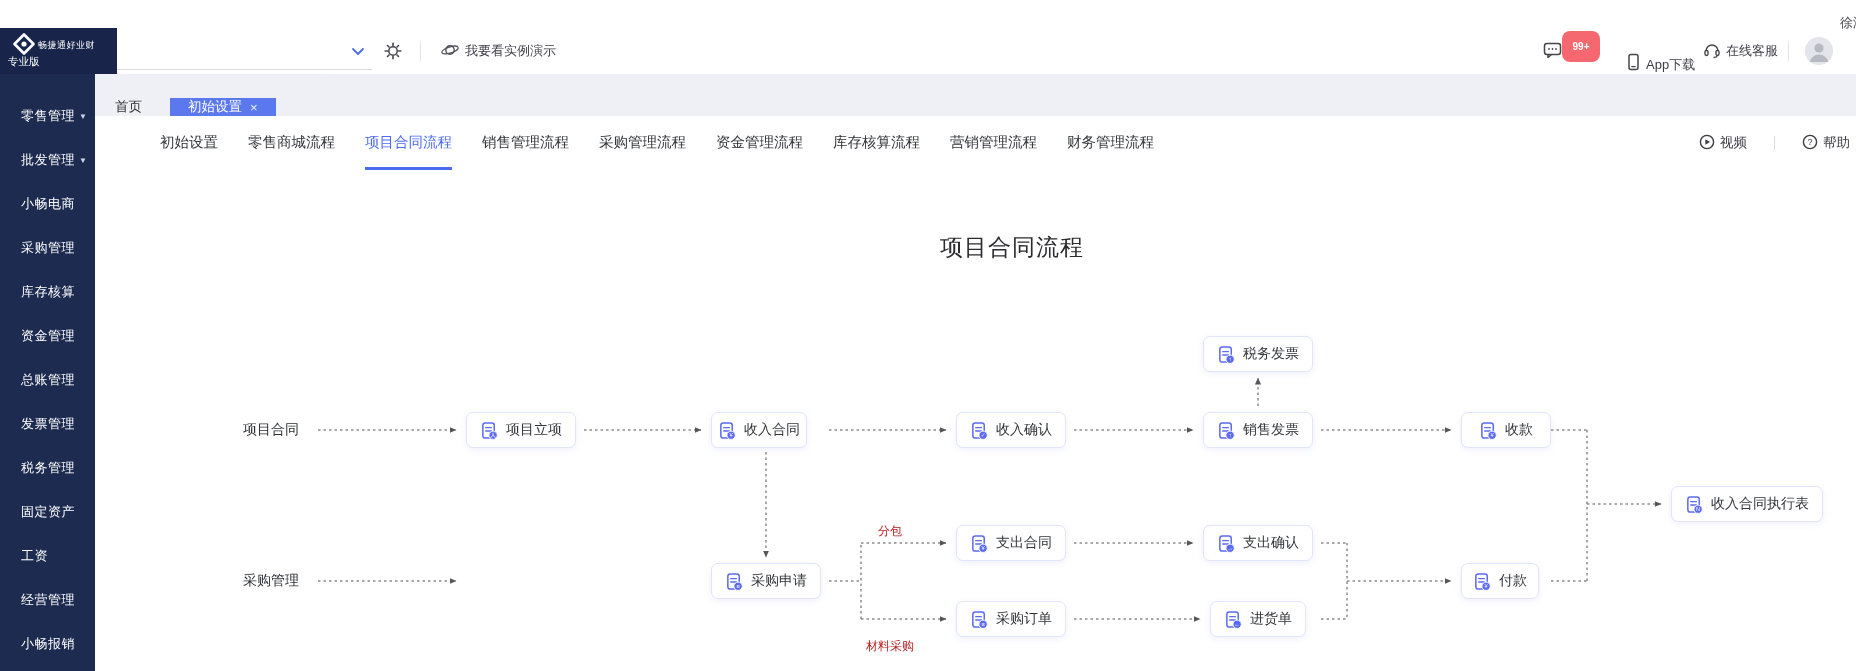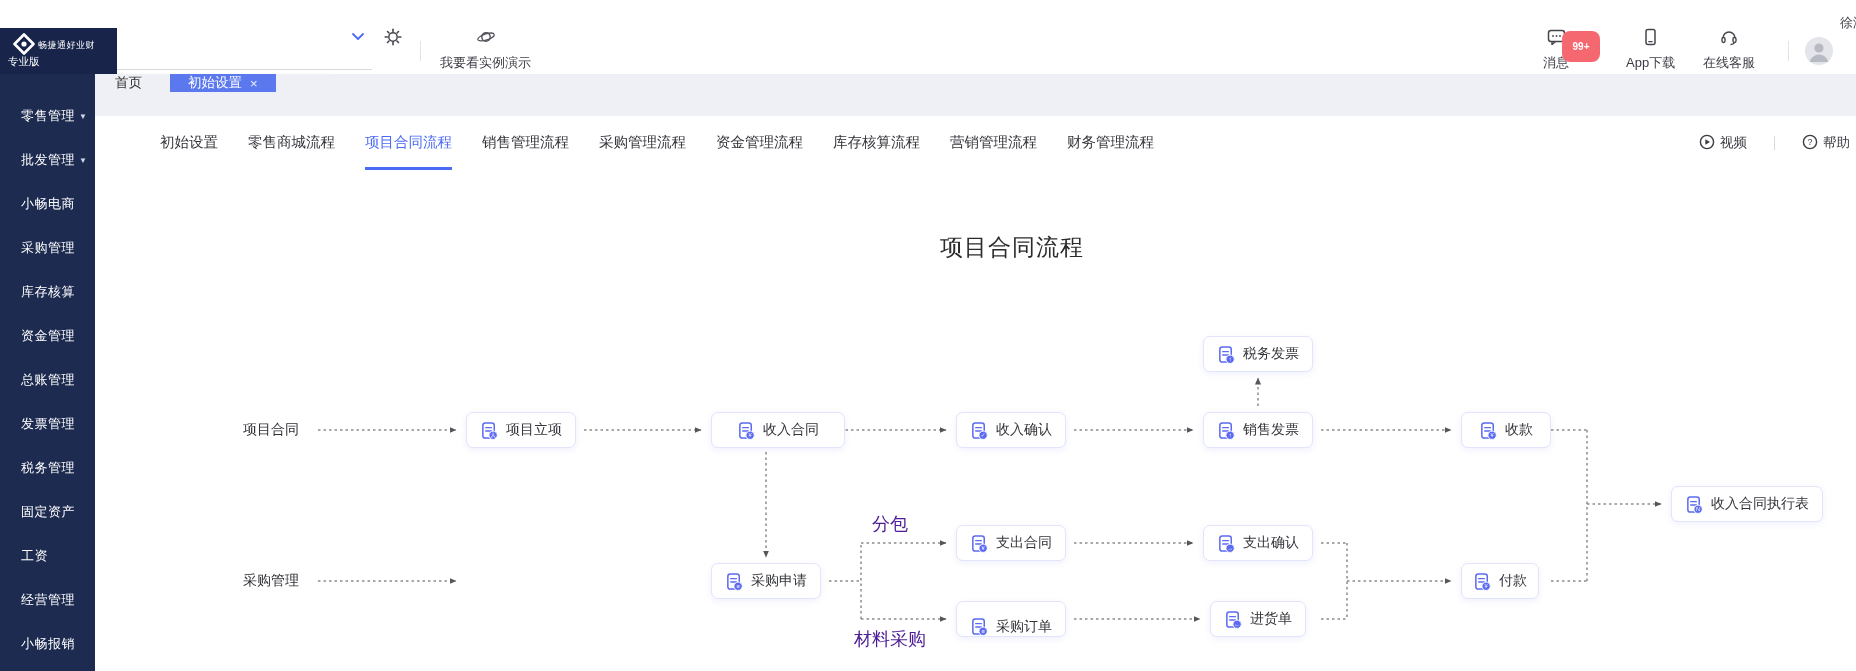--- a/index.html
+++ b/index.html
@@ -6,51 +6,51 @@
   #page{position:relative;width:1856px;height:671px;overflow:hidden;background:#fff;}
 
   
   #header{position:absolute;left:0;top:28px;width:1856px;height:46px;background:#fff;border-bottom:1px solid #ececf0;}
   #logo-block{position:absolute;left:0;top:28px;width:117px;height:46px;background:#182449;color:#fff;z-index:5;}
   #logo-mark{position:absolute;left:13px;top:5px;}
   #logo-title{position:absolute;left:38px;top:11px;font-size:9px;letter-spacing:.5px;white-space:nowrap;}
   #logo-sub{position:absolute;left:8px;top:27px;font-size:10.5px;}
   .redact{position:absolute;background:#e9e9ee;border-radius:4px;filter:blur(1.5px);}
   #acct-underline{position:absolute;left:105px;top:69px;width:267px;height:1px;background:#d8d8de;}
-  .hicon{position:absolute;top:0;height:46px;display:flex;align-items:center;gap:5px;font-size:13px;color:#3c3c44;flex-direction:column;}
+  .hicon{position:absolute;top:0;height:46px;display:flex;align-items:center;gap:5px;font-size:13px;color:#3c3c44;}
   .vdiv{position:absolute;top:13px;width:1px;height:20px;background:#e2e2e8;}
   #badge-99{position:absolute;left:1562px;top:31px;min-width:30px;height:15px;padding:8px 4px;background:#f5686f;border-radius:8px;color:#fff;font-size:10px;line-height:15px;text-align:center;font-weight:bold;z-index:6;}
   #avatar{position:absolute;left:1805px;top:37px;width:28px;height:28px;border-radius:50%;background:#e4e5ea;overflow:hidden;}
   #username{position:absolute;left:1840px;top:0;height:46px;display:flex;align-items:center;font-size:13px;color:#3c3c44;white-space:nowrap;}
 
   
   #sidebar{position:absolute;left:0;top:74px;width:95px;height:597px;background:#1d2b50;padding-top:20px;box-sizing:border-box;}
   .side-item{height:44px;display:flex;align-items:center;padding-left:21px;color:#ffffff;font-size:13px;cursor:pointer;letter-spacing:.5px;}
   .side-item .caret{margin-left:4px;font-size:8px;color:#cfd6ee;}
 
   
-  #tabstrip{position:absolute;left:95px;top:74px;width:1761px;height:42px;background:#eef0f5;display:flex;align-items:flex-start;}
+  #tabstrip{position:absolute;left:95px;top:74px;width:1761px;height:42px;background:#eef0f5;display:flex;align-items:flex-end;}
   #tab-home{display:flex;align-items:center;padding:0 28px 0 20px;font-size:13.5px;color:#333;cursor:pointer;}
   #tab-active{display:flex;align-items:center;gap:8px;padding:0 18px;background:#5b78ef;color:#fff;font-size:13.5px;cursor:pointer;}
   #tab-active .x{font-size:13px;opacity:.9;cursor:pointer;}
 
   
   #flowtabs{position:absolute;left:95px;top:116px;width:1761px;height:54px;background:#fff;display:flex;align-items:stretch;padding-left:65px;box-sizing:border-box;gap:30px;}
   .ftab{display:flex;align-items:center;font-size:14.5px;color:#33343a;cursor:pointer;border-bottom:3px solid transparent;padding-top:2px;box-sizing:border-box;white-space:nowrap;}
   .ftab.active{color:#4b6bf5;border-bottom-color:#4b6bf5;}
   #flow-utils{position:absolute;right:6px;top:116px;height:54px;display:flex;align-items:center;gap:27px;font-size:13.5px;color:#3c3c44;}
   #flow-utils .sep{width:1px;height:14px;background:#d9d9de;}
   #flow-utils .util{display:flex;align-items:center;gap:5px;cursor:pointer;}
 
   
   #diagram-title{position:absolute;left:887px;top:232px;width:250px;text-align:center;font-size:23px;color:#2b2b2e;font-weight:500;letter-spacing:1px;}
   #edges-svg{position:absolute;left:0;top:0;width:1856px;height:671px;pointer-events:none;}
   .flow-node{position:absolute;height:36px;background:#fff;border:1px solid #e1e4fb;border-radius:7px;box-shadow:0 2px 6px rgba(99,112,240,0.10);display:flex;align-items:center;justify-content:center;gap:7px;font-size:14px;color:#33343a;cursor:pointer;box-sizing:border-box;white-space:nowrap;}
   .row-label{position:absolute;font-size:14px;color:#2f3036;transform:translateY(-50%);}
-  .edge-label{position:absolute;font-size:18px;color:#4c1d95;transform:translate(-50%,-50%);white-space:nowrap;}
+  .edge-label{position:absolute;font-size:12px;color:#b91c1c;transform:translate(-50%,-50%);white-space:nowrap;margin-top:7px;}
 </style>
 </head>
 <body>
 
 <div id="page">
 
   <div id="header">
     <div class="redact" style="left:115px;top:47px;width:215px;height:18px;"></div>
     <div class="redact" style="left:140px;top:66px;width:190px;height:9px;opacity:.7;"></div>
 
@@ -91,21 +91,21 @@
           <rect x="1.5" y="2.5" width="16" height="11" rx="2.5" fill="none" stroke="#46464e" stroke-width="1.5"></rect>
           <path d="M5 13.5 L5 16.5 L8.5 13.5" fill="none" stroke="#46464e" stroke-width="1.5" stroke-linejoin="round"></path>
           <circle cx="6" cy="8" r="0.9" fill="#46464e"></circle>
             <circle cx="9.5" cy="8" r="0.9" fill="#46464e"></circle>
             <circle cx="13" cy="8" r="0.9" fill="#46464e"></circle>
         </svg>
       </span>
       <span>消息</span>
     </div>
 
-    <div class="hicon" style="left:1626px;">
+    <div class="hicon" style="left:1626px;align-items:flex-end;">
       <span>
         <svg width="15" height="18" viewBox="0 0 15 18">
           <rect x="3" y="1.5" width="9" height="15" rx="2" fill="none" stroke="#46464e" stroke-width="1.5"></rect>
           <line x1="5.8" y1="13.6" x2="9.2" y2="13.6" stroke="#46464e" stroke-width="1.4" stroke-linecap="round"></line>
         </svg>
       </span>
       <span>App下载</span>
     </div>
 
     <div class="hicon" style="left:1703px;">
@@ -268,21 +268,21 @@
           <svg width="19" height="19" viewBox="0 0 20 20">
             <rect x="3" y="2" width="12" height="16" rx="2.5" fill="#fff" stroke="#5c6bf2" stroke-width="1.6"></rect>
             <line x1="6" y1="7" x2="12" y2="7" stroke="#5c6bf2" stroke-width="1.4" stroke-linecap="round"></line>
             <line x1="6" y1="10.5" x2="12" y2="10.5" stroke="#5c6bf2" stroke-width="1.4" stroke-linecap="round"></line>
             <circle cx="13.8" cy="15" r="4.4" fill="#5c6bf2" stroke="#fff" stroke-width="1"></circle>
             <text x="13.8" y="17.3" font-size="6" text-anchor="middle" fill="#fff" font-family="Liberation Sans, sans-serif">人</text>
           </svg>
         </span>
         <span>项目立项</span>
       </div>
-      <div class="flow-node" style="left: 711px; top: 412px; width: 134px;">
+      <div class="flow-node" style="left: 711px; top: 412px; width: 96px;">
         <span style="display: flex;">
           <svg width="19" height="19" viewBox="0 0 20 20">
             <rect x="3" y="2" width="12" height="16" rx="2.5" fill="#fff" stroke="#5c6bf2" stroke-width="1.6"></rect>
             <line x1="6" y1="7" x2="12" y2="7" stroke="#5c6bf2" stroke-width="1.4" stroke-linecap="round"></line>
             <line x1="6" y1="10.5" x2="12" y2="10.5" stroke="#5c6bf2" stroke-width="1.4" stroke-linecap="round"></line>
             <circle cx="13.8" cy="15" r="4.4" fill="#5c6bf2" stroke="#fff" stroke-width="1"></circle>
             <text x="13.8" y="17.3" font-size="6" text-anchor="middle" fill="#fff" font-family="Liberation Sans, sans-serif">¥</text>
           </svg>
         </span>
         <span>收入合同</span>
@@ -364,21 +364,21 @@
           <svg width="19" height="19" viewBox="0 0 20 20">
             <rect x="3" y="2" width="12" height="16" rx="2.5" fill="#fff" stroke="#5c6bf2" stroke-width="1.6"></rect>
             <line x1="6" y1="7" x2="12" y2="7" stroke="#5c6bf2" stroke-width="1.4" stroke-linecap="round"></line>
             <line x1="6" y1="10.5" x2="12" y2="10.5" stroke="#5c6bf2" stroke-width="1.4" stroke-linecap="round"></line>
             <circle cx="13.8" cy="15" r="4.4" fill="#5c6bf2" stroke="#fff" stroke-width="1"></circle>
             <text x="13.8" y="17.3" font-size="6" text-anchor="middle" fill="#fff" font-family="Liberation Sans, sans-serif">→</text>
           </svg>
         </span>
         <span>支出确认</span>
       </div>
-      <div class="flow-node" style="left: 956px; top: 601px; width: 110px; align-items: flex-end;">
+      <div class="flow-node" style="left: 956px; top: 601px; width: 110px;">
         <span style="display: flex;">
           <svg width="19" height="19" viewBox="0 0 20 20">
             <rect x="3" y="2" width="12" height="16" rx="2.5" fill="#fff" stroke="#5c6bf2" stroke-width="1.6"></rect>
             <line x1="6" y1="7" x2="12" y2="7" stroke="#5c6bf2" stroke-width="1.4" stroke-linecap="round"></line>
             <line x1="6" y1="10.5" x2="12" y2="10.5" stroke="#5c6bf2" stroke-width="1.4" stroke-linecap="round"></line>
             <circle cx="13.8" cy="15" r="4.4" fill="#5c6bf2" stroke="#fff" stroke-width="1"></circle>
             <text x="13.8" y="17.3" font-size="6" text-anchor="middle" fill="#fff" font-family="Liberation Sans, sans-serif">≡</text>
           </svg>
         </span>
         <span>采购订单</span>

